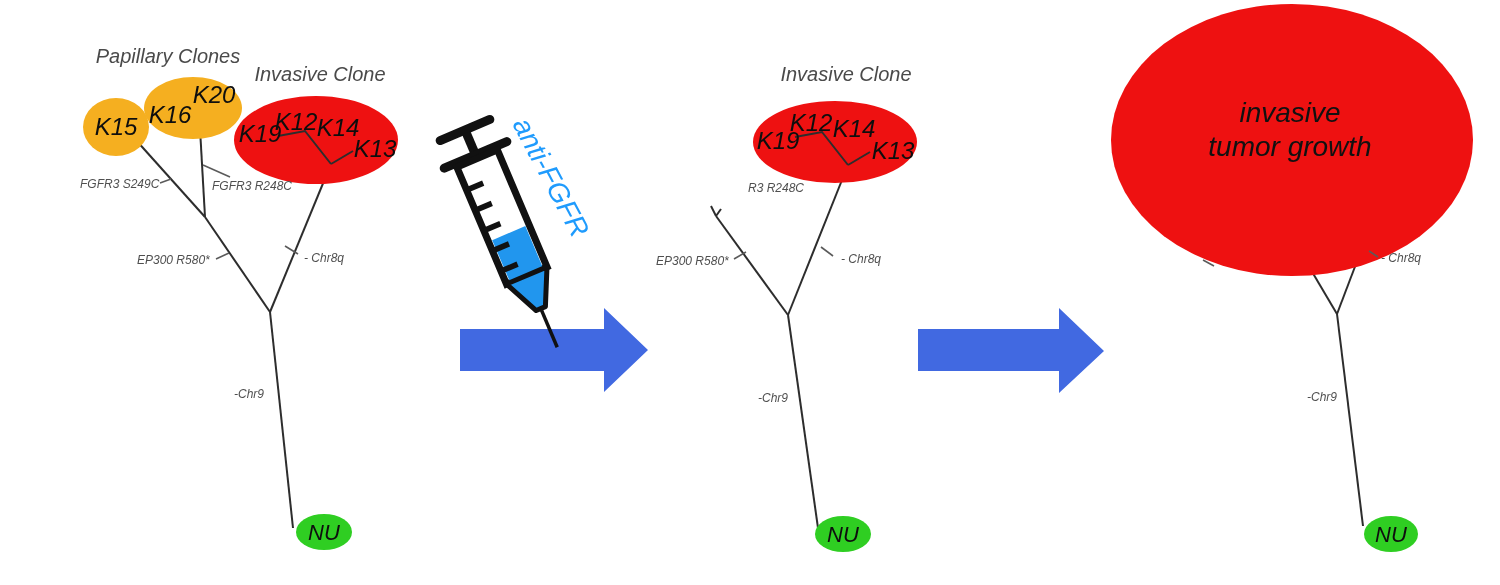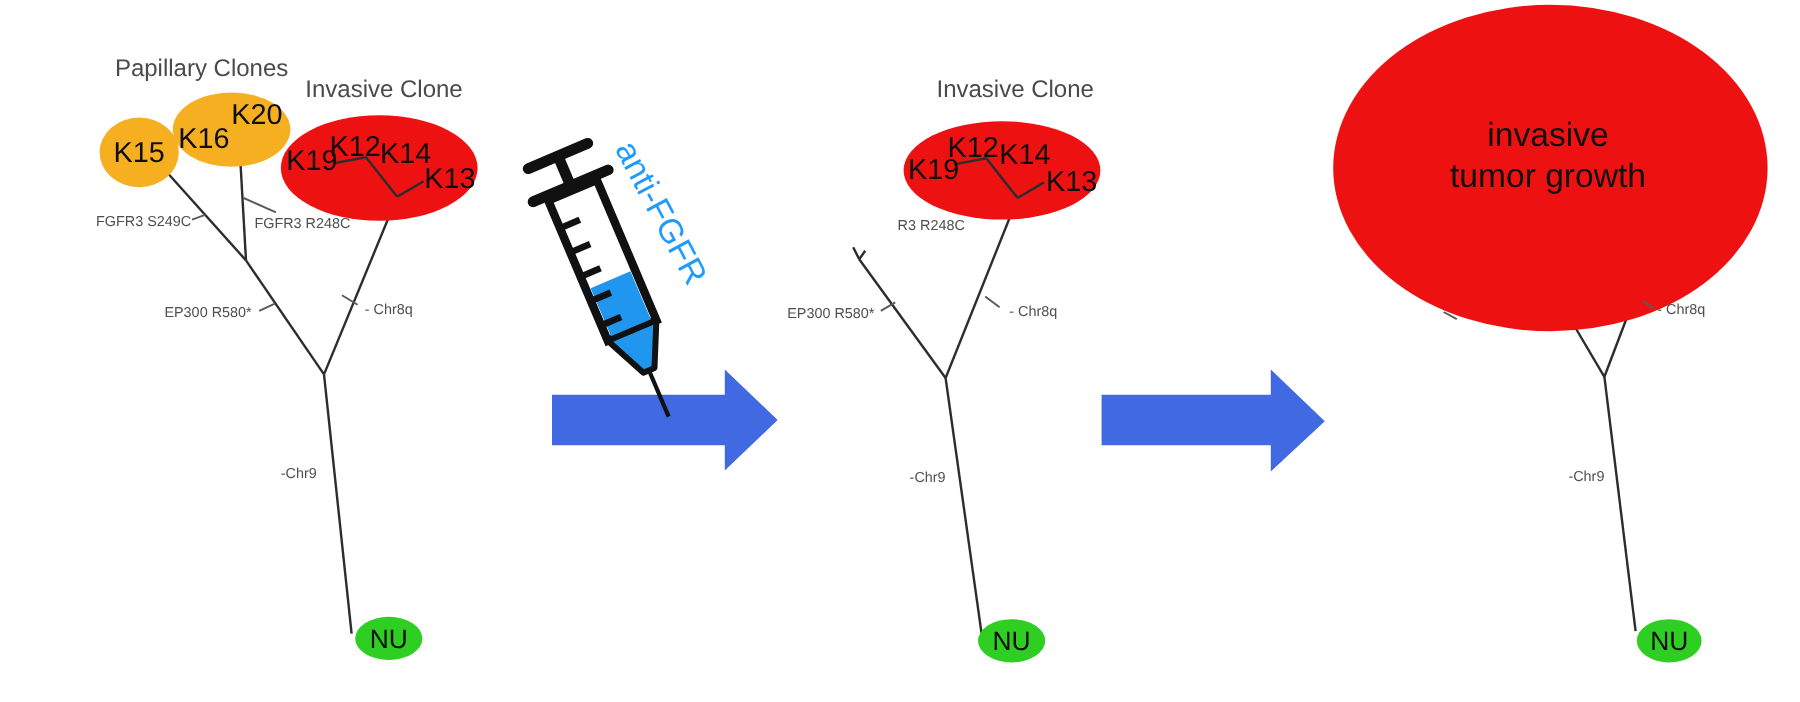--- a/index.html
+++ b/index.html
@@ -1,16 +1,16 @@
 <!DOCTYPE html>
 <html><head>
 <meta charset="utf-8">
 <style>
   html,body { margin:0; padding:0; background:#ffffff; }
-  .stage { width:1500px; height:585px; position:relative; background:#ffffff; overflow:hidden; }
+  .stage { width:1500px; height:585px; position:relative; background:#ffffff; overflow:hidden;font-style:italic; }
   svg { display:block; }
   text { font-family:"Liberation Sans", sans-serif; }
   .title  { font-size:20px; fill:#4a4a4a; }
   .klabel { font-size:24px; fill:#0e0e0e; }
   .mut    { font-size:12px; fill:#4f4f4f; }
   .nu     { font-size:22px; fill:#0e0e0e; }
   .growth { font-size:28px; fill:#111111; }
   .drug   { font-size:28px; }
   .tree   { stroke:#2d2d2d; stroke-width:2; fill:none; }
   .tick   { stroke:#5a5a5a; stroke-width:1.6; fill:none; }

